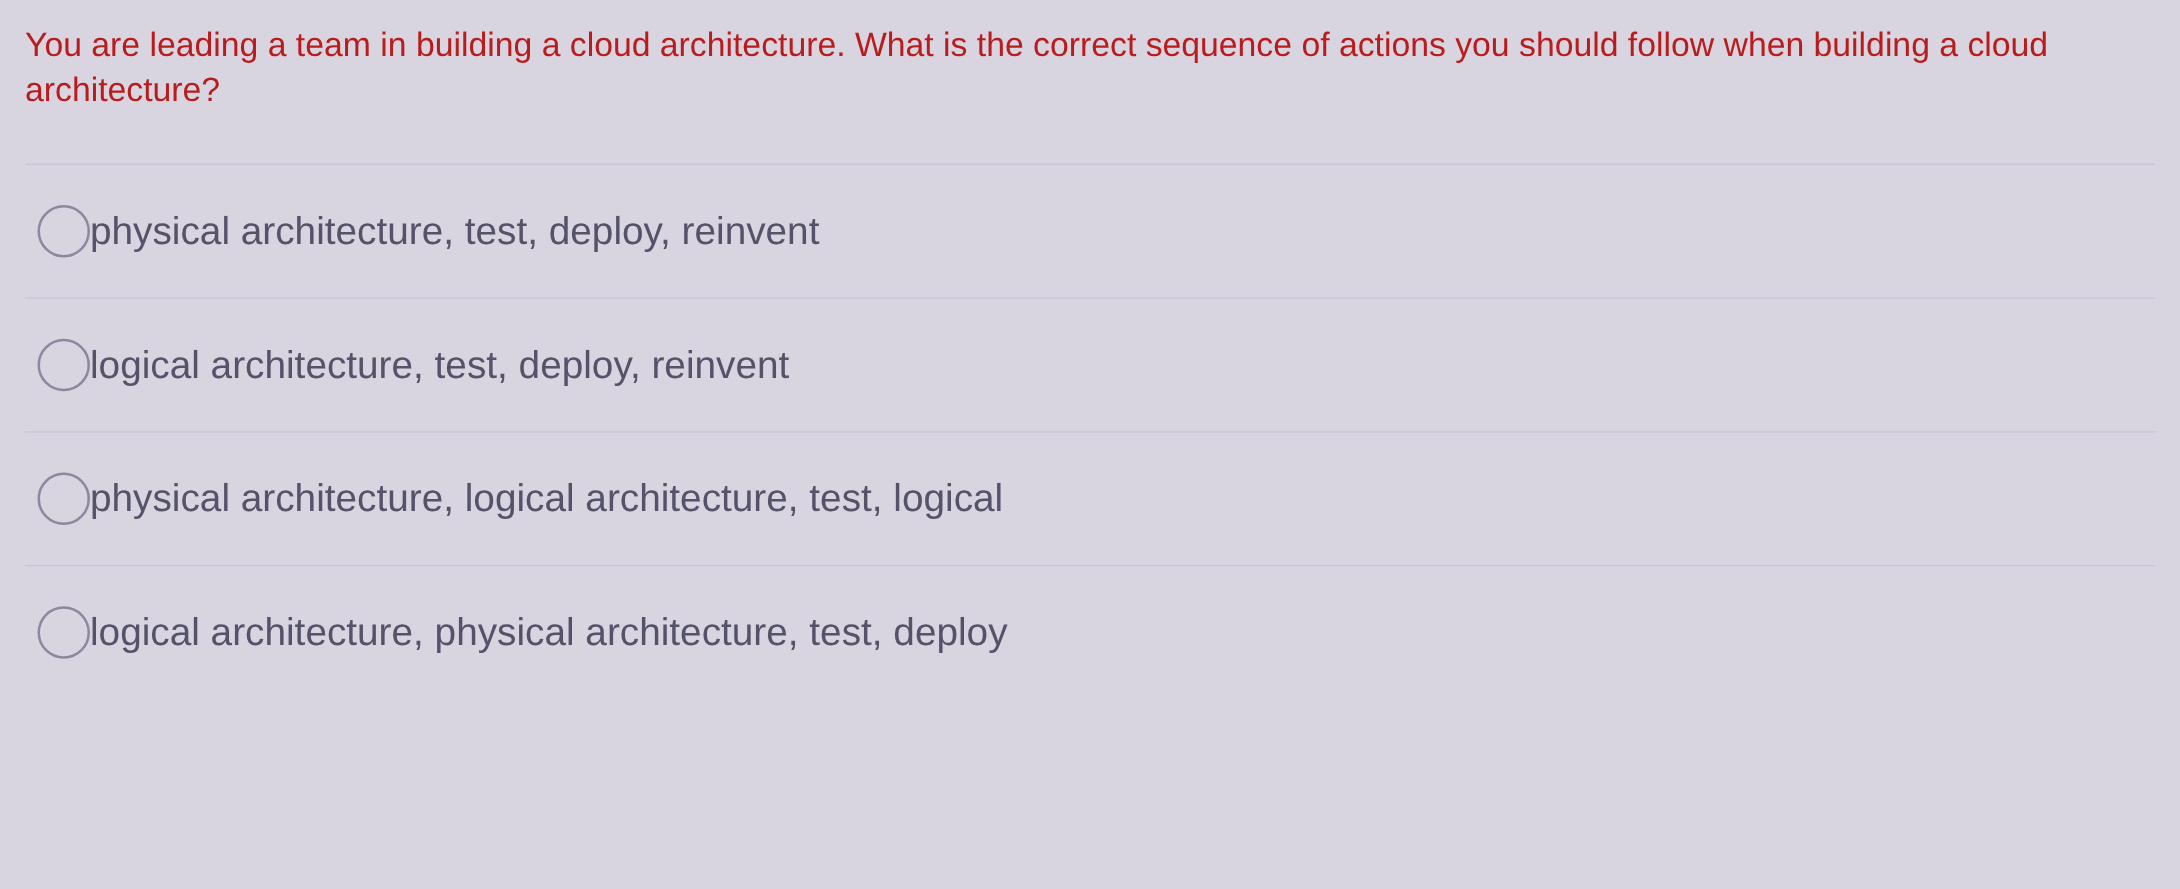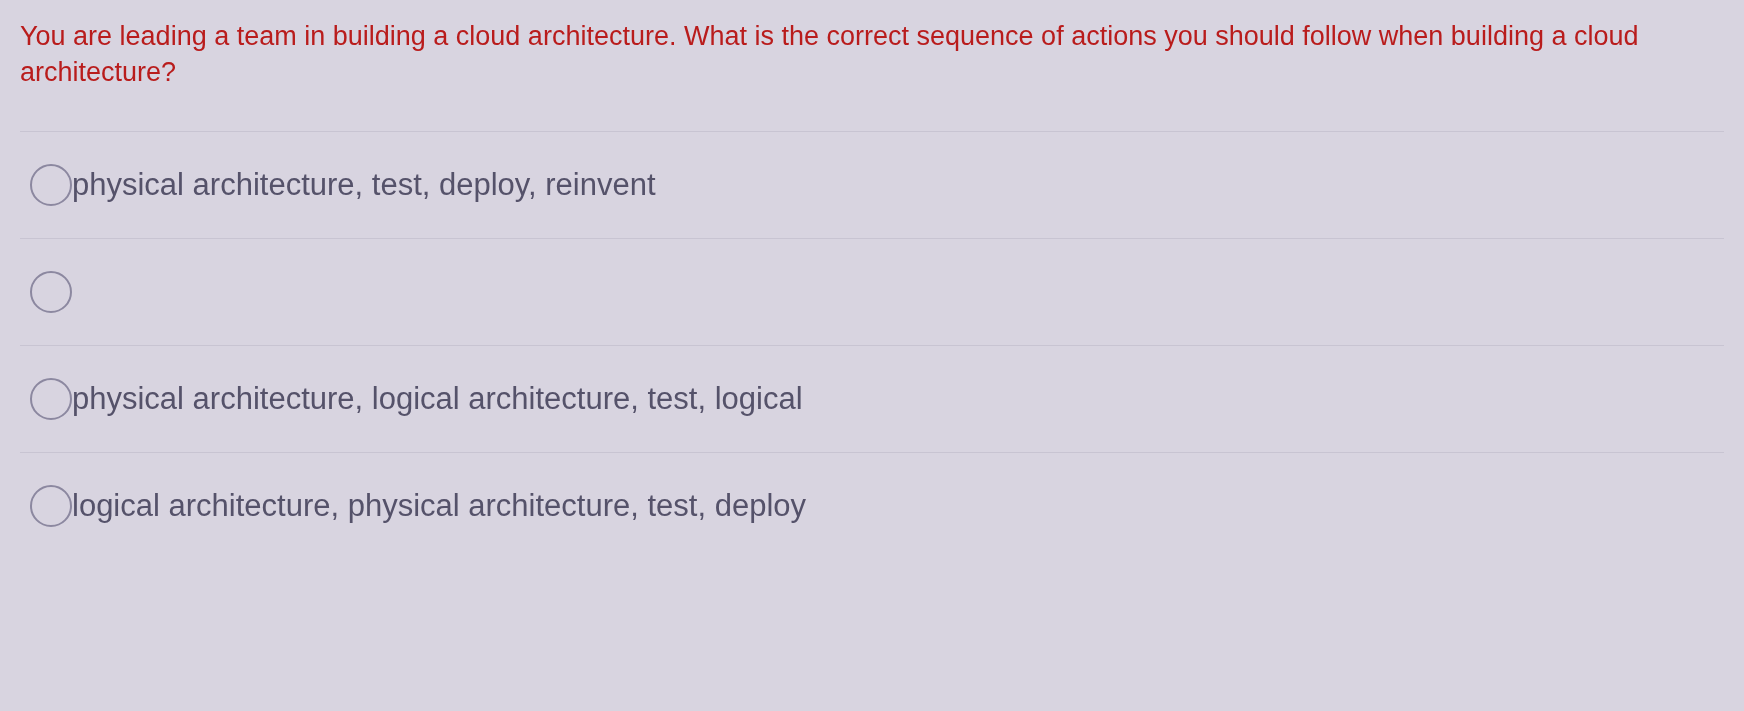--- a/index.html
+++ b/index.html
@@ -60,20 +60,21 @@
 
   <div class="options-list">
 
     <div class="option-row">
       <div class="radio-circle"></div>
       <div class="option-label">physical architecture, test, deploy, reinvent</div>
     </div>
 
     <div class="option-row">
       <div class="radio-circle"></div>
+      <div class="option-label">logical architecture, test, deploy, reinvent</div>
     </div>
 
     <div class="option-row">
       <div class="radio-circle"></div>
       <div class="option-label">physical architecture, logical architecture, test, logical</div>
     </div>
 
     <div class="option-row">
       <div class="radio-circle"></div>
       <div class="option-label">logical architecture, physical architecture, test, deploy</div>

